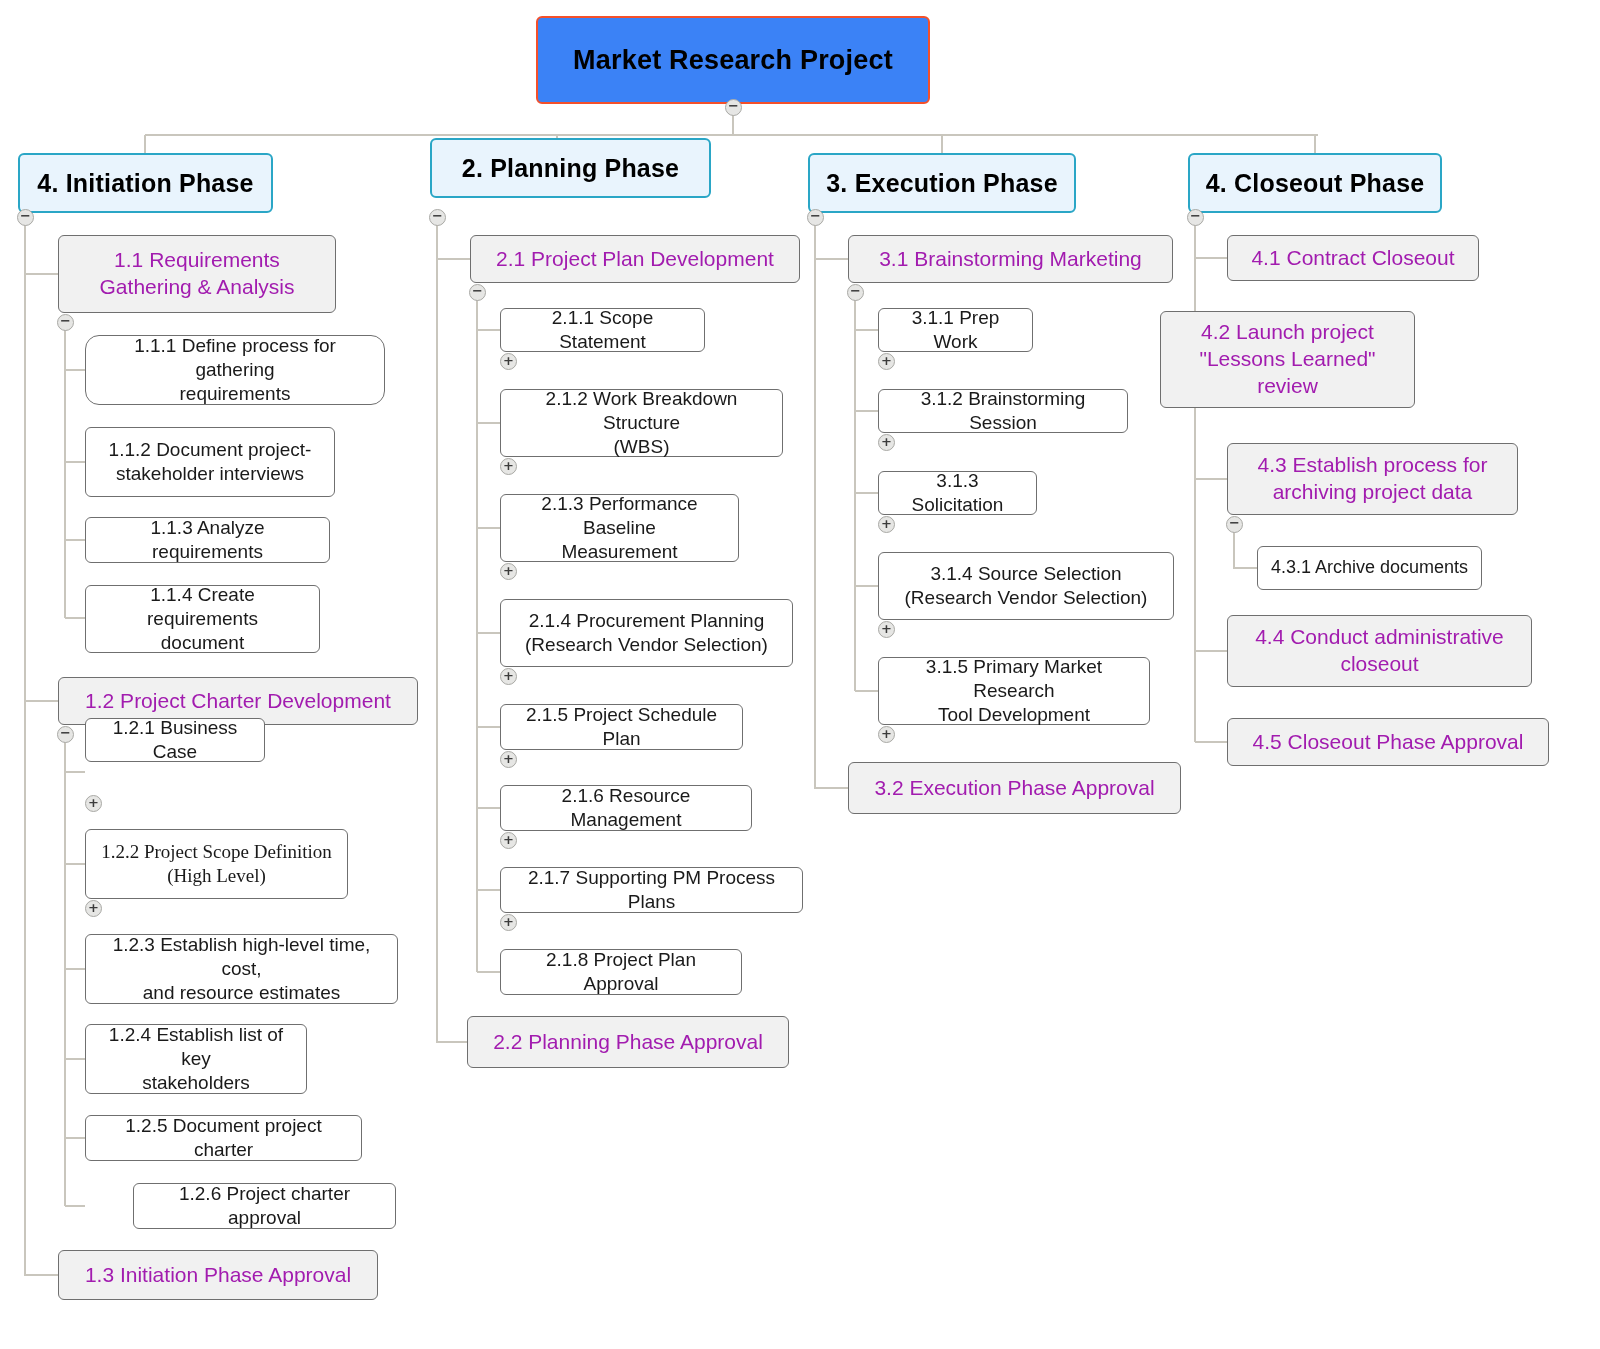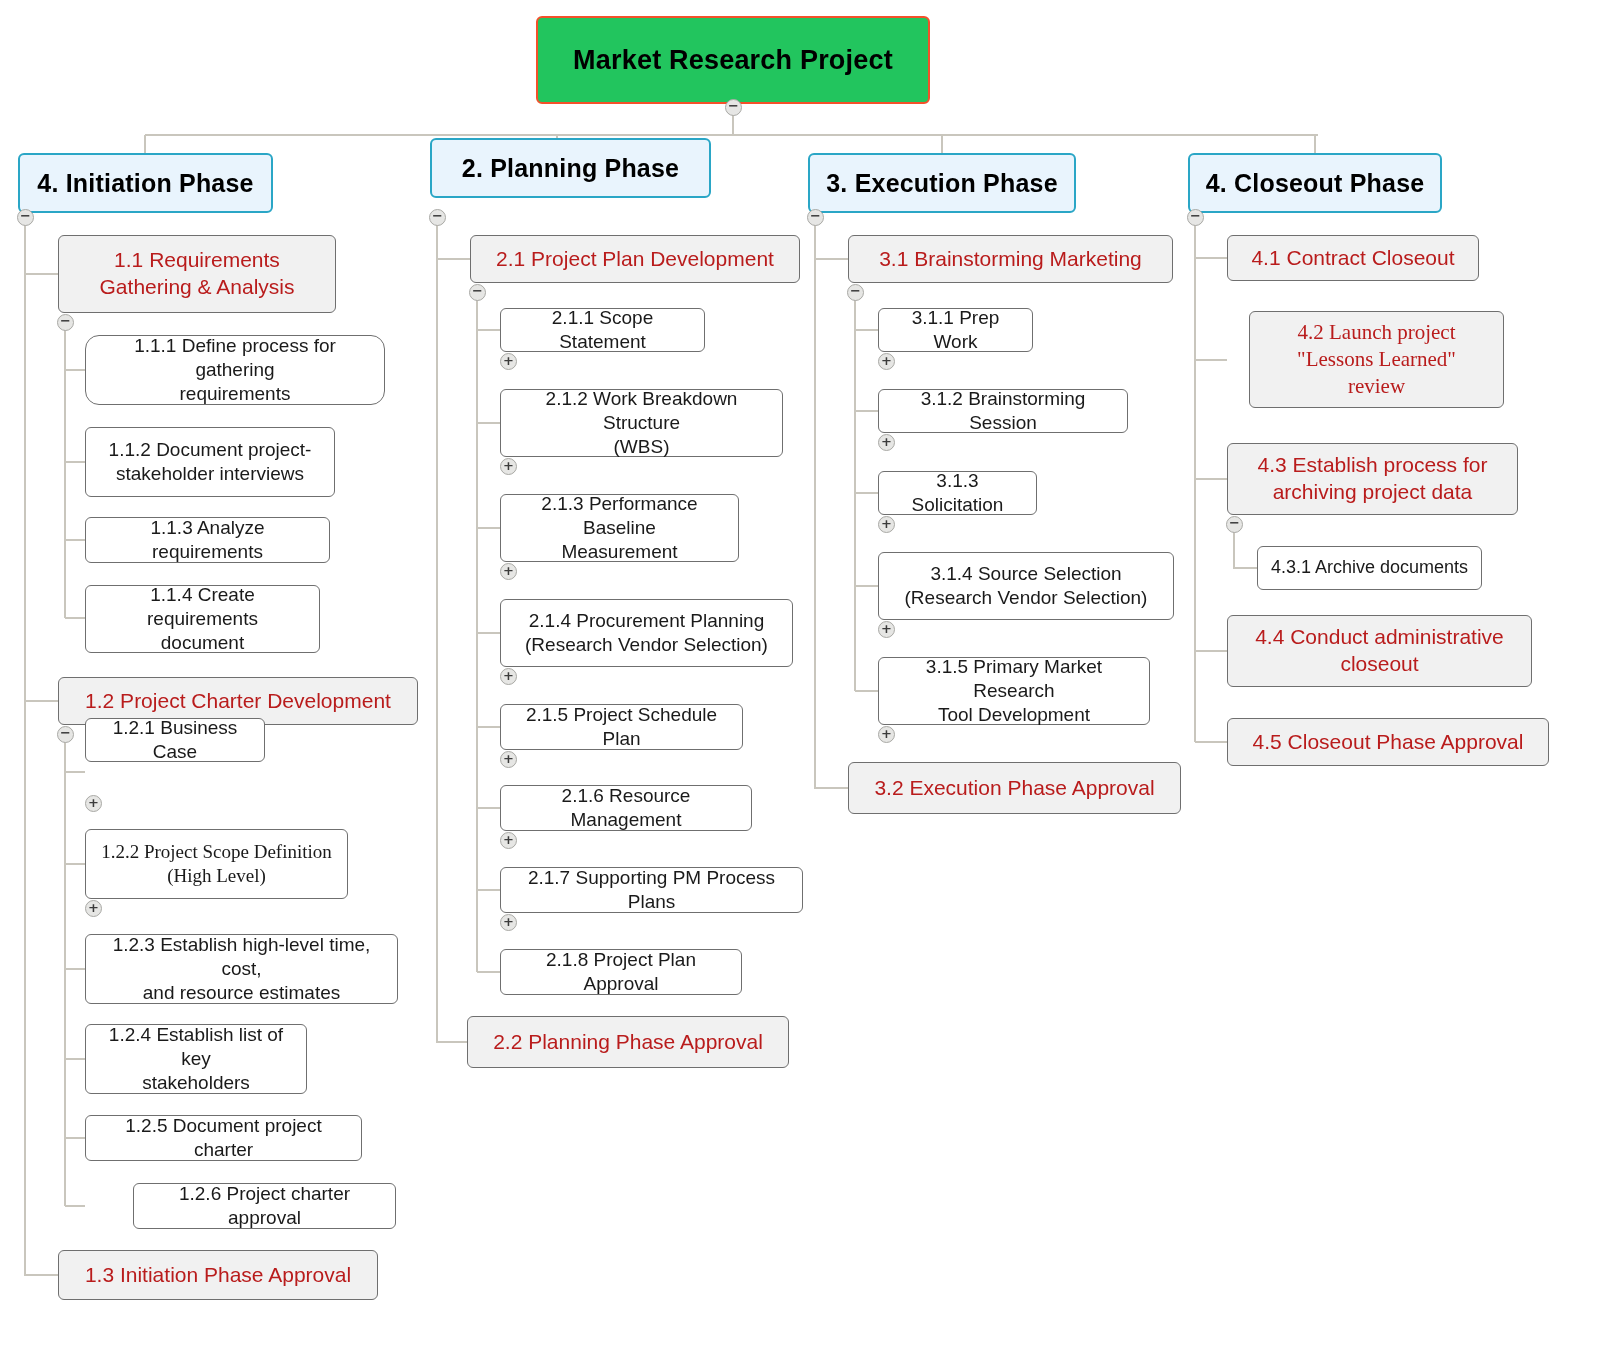--- a/index.html
+++ b/index.html
@@ -22,42 +22,42 @@
     text-align:center;
     border-radius:6px;
     padding:4px 10px;
     line-height:1.28;
     color:#111111;
   }
   .node .txt{display:block;width:100%;white-space:pre-line;}
 
   
   .lvl0{
-    background:#22c55e;
+    background:#3b82f6;
     border:2px solid #f4502a;
     font-weight:bold;
     font-size:27px;
     color:#000;
     letter-spacing:.2px;
   }
   
   .lvl1{
     background:#e9f4fd;
     border:2px solid #2aa6c6;
     font-weight:bold;
     font-size:25px;
     color:#000;
     letter-spacing:.2px;
   }
   
   .lvl2{
     background:#f1f1f1;
     border:1.6px solid #6f6f6f;
     font-size:21px;
-    color:#b91c1c;
+    color:#a21caf;
   }
   
   .lvl3{
     background:#ffffff;
     border:1.4px solid #6f6f6f;
     font-size:19px;
     color:#1a1a1a;
   }
   
   .lvl4{
@@ -259,21 +259,21 @@
     <div class="node lvl3" style="left: 878px; top: 657px; width: 272px; height: 68px;">
       <span class="txt">3.1.5  Primary Market Research
 Tool Development</span>
     </div>
     <div class="node lvl2" style="left: 848px; top: 762px; width: 333px; height: 52px;">
       <span class="txt">3.2  Execution Phase Approval</span>
     </div>
     <div class="node lvl2" style="left: 1227px; top: 235px; width: 252px; height: 46px;">
       <span class="txt">4.1  Contract Closeout</span>
     </div>
-    <div class="node lvl2" style="left: 1249px; top: 311px; width: 255px; height: 97px; font-family: Liberation Serif, serif;">
+    <div class="node lvl2" style="left: 1160px; top: 311px; width: 255px; height: 97px;">
       <span class="txt">4.2        Launch project
 "Lessons Learned"
 review</span>
     </div>
     <div class="node lvl2" style="left: 1227px; top: 443px; width: 291px; height: 72px;">
       <span class="txt">4.3    Establish process for
 archiving project data</span>
     </div>
     <div class="node lvl4" style="left: 1257px; top: 546px; width: 225px; height: 44px;">
       <span class="txt">4.3.1  Archive documents</span>

